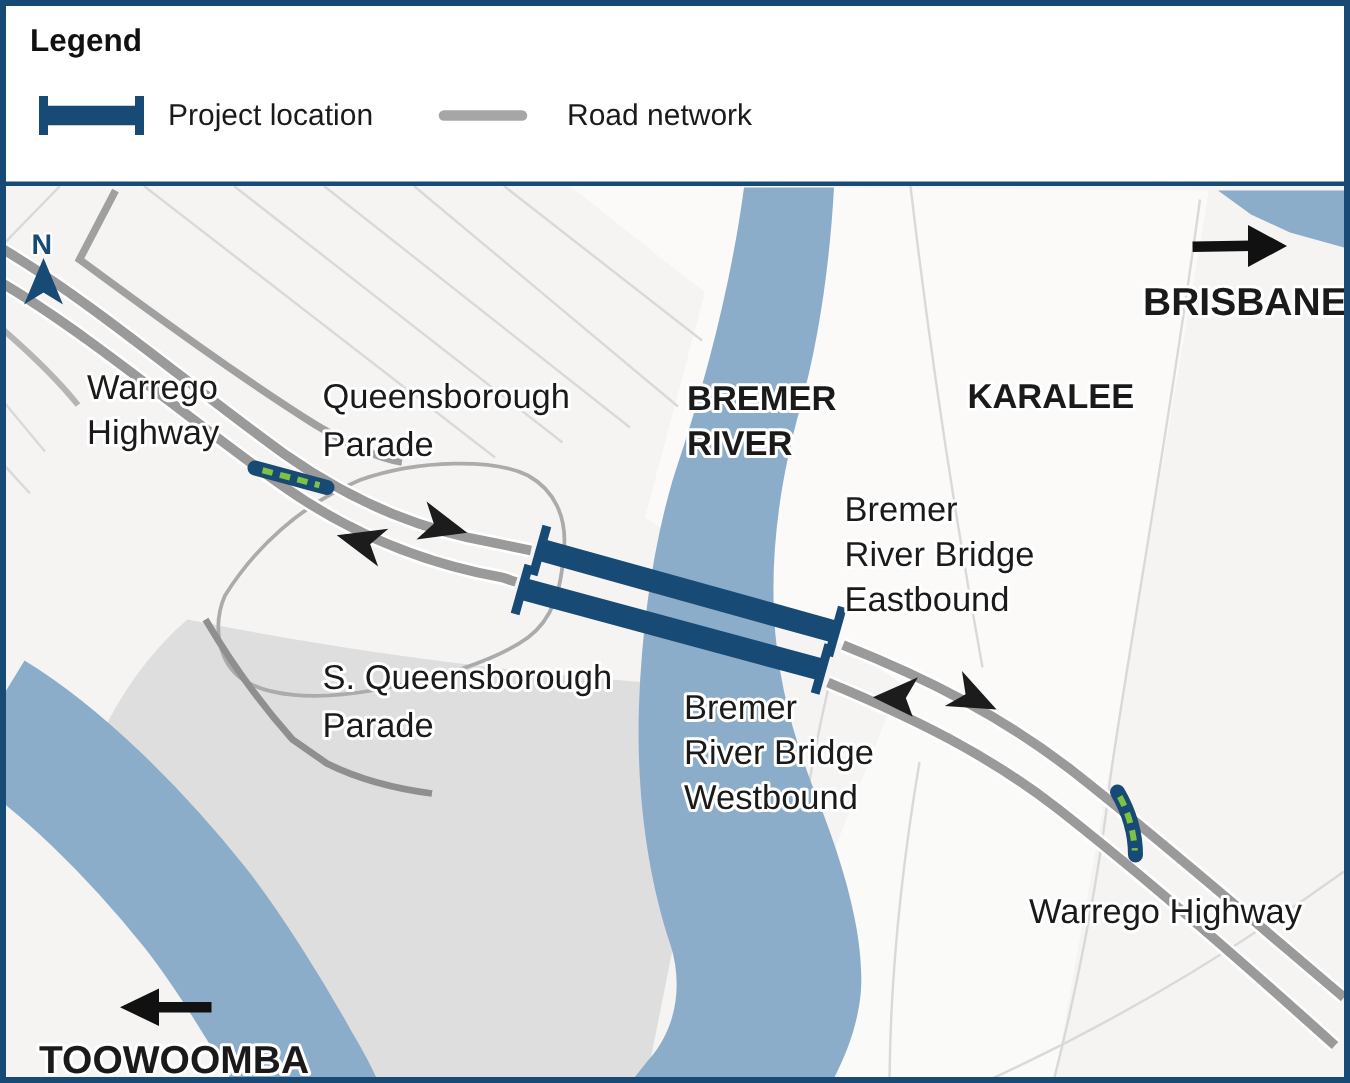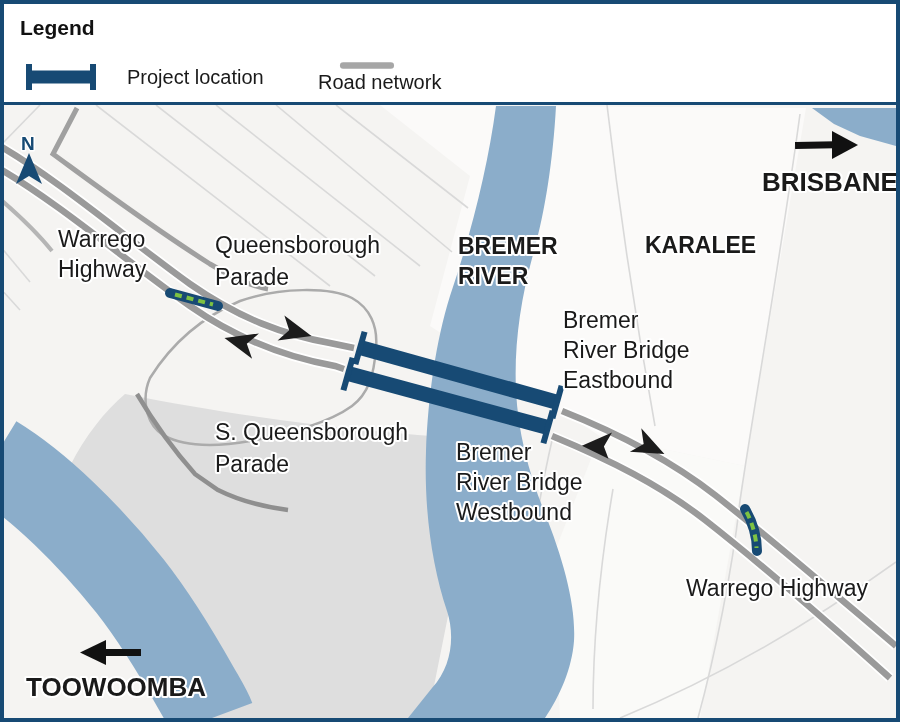--- a/index.html
+++ b/index.html
@@ -8,33 +8,33 @@
     width:900px;height:722px;
     box-sizing:border-box;
     border:4px solid #174a74;
     background:#ffffff;
     font-family:"Liberation Sans", sans-serif;
     overflow:hidden;
   }
   
   #legend{
     position:relative;
-    height:101px;
+    height:120px;
     box-sizing:border-box;
     background:#ffffff;
     border-bottom:3px solid #174a74;
   }
   .legend-title{
     position:absolute;left:16px;top:12px;
     font-size:21px;font-weight:700;color:#111;
   }
   .legend-item{position:absolute;top:56px;height:34px;display:flex;align-items:center;}
   .legend-item .lab{font-size:20px;color:#1a1a1a;white-space:nowrap;}
-  #li-project{left:20px;gap:15px;}   #li-project  .lab{margin-left:14px;}
-  #li-road{left:288px;flex-direction:column;}     #li-road     .lab{margin-left:26px;}
+  #li-project{left:20px;}   #li-project  .lab{margin-left:14px;}
+  #li-road{left:288px;}     #li-road     .lab{margin-left:26px;}
   #li-cross{left:541px;}    #li-cross    .lab{margin-left:10px;}
   
   #map{position:relative;height:613px;background:#f5f4f2;}
   svg{display:block;}
   .maplabel{
     font-family:"Liberation Sans", sans-serif;
     font-size:23px;fill:#1a1a1a;
     paint-order:stroke fill;stroke:#ffffff;stroke-width:4px;stroke-linejoin:round;
   }
   .caps{font-weight:700;}

